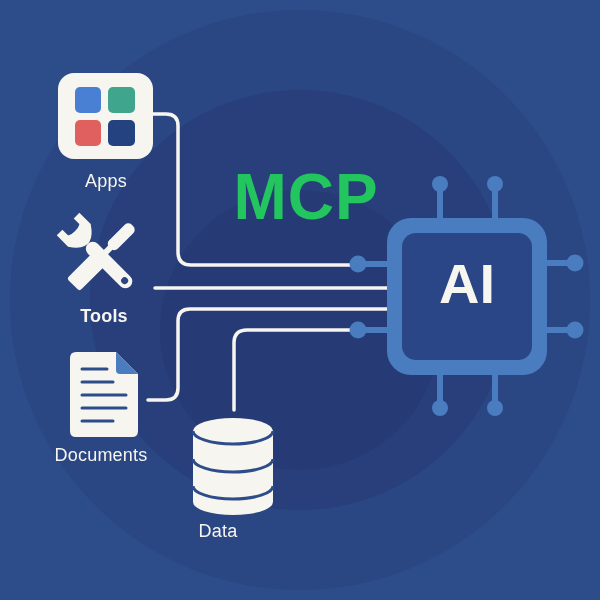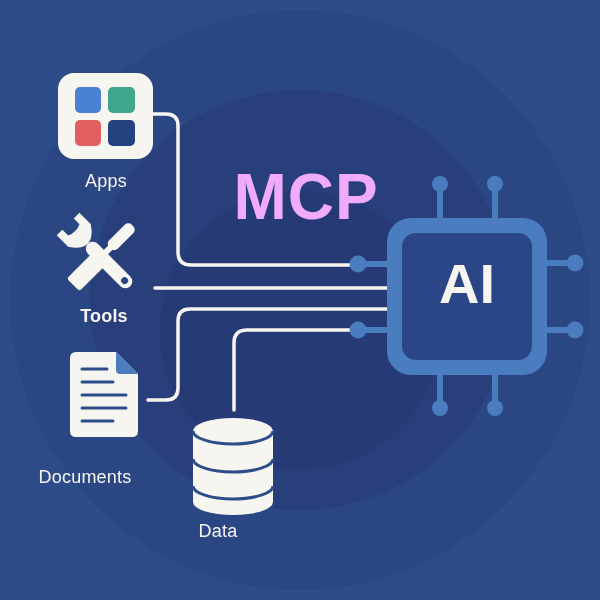--- a/index.html
+++ b/index.html
@@ -1,19 +1,19 @@
 <!DOCTYPE html>
 <html><head>
 <meta charset="utf-8">
 <style>
   html, body { margin: 0; padding: 0; background: #2c4a87; }
   body { width: 600px; height: 600px; overflow: hidden; position: relative; font-family: "Liberation Sans", "DejaVu Sans", sans-serif; }
   svg { position: absolute; left: 0; top: 0; }
   .label { position: absolute; color: #f7f5ef; font-family: "Liberation Sans", "DejaVu Sans", sans-serif; font-weight: 500; font-size: 18px; line-height: 1; white-space: nowrap; transform: translateX(-50%); letter-spacing: 0.2px; }
-  .title { position: absolute; color: #f0abfc; font-family: "Liberation Sans", "DejaVu Sans", sans-serif; font-weight: 700; font-size: 64px; line-height: 1; white-space: nowrap; transform: translateX(-50%); letter-spacing: 1px; }
+  .title { position: absolute; color: #22c55e; font-family: "Liberation Sans", "DejaVu Sans", sans-serif; font-weight: 700; font-size: 64px; line-height: 1; white-space: nowrap; transform: translateX(-50%); letter-spacing: 1px; }
   .chip-label { position: absolute; color: #f7f5ef; font-family: "Liberation Sans", "DejaVu Sans", sans-serif; font-weight: 700; font-size: 56px; line-height: 1; white-space: nowrap; transform: translateX(-50%); }
 </style>
 </head>
 <body>
 
 <svg width="600" height="600" viewBox="0 0 600 600">
 
   <rect x="0" y="0" width="600" height="600" fill="#2d4c8a"></rect>
   <circle cx="300" cy="300" r="290" fill="#2a4683"></circle>
   <circle cx="300" cy="300" r="210" fill="#283f7b"></circle>
@@ -97,14 +97,14 @@
       <path d="M193 486 A40 13 0 0 0 273 486"></path>
     </g>
   </g>
 </svg>
 
 <div class="title" style="left:306px; top:165px;">MCP</div>
 <div class="chip-label" style="left:467px; top:256px;">AI</div>
 
 <div class="label" style="left:106px; top:172px;">Apps</div>
 <div class="label" style="left:104px; top:307px;font-weight:bold;">Tools</div>
-<div class="label" style="left:85px; top:446px;margin-top:22px;">Documents</div>
+<div class="label" style="left:101px; top:446px;">Documents</div>
 <div class="label" style="left:218px; top:522px;">Data</div>
 
 </body></html>

